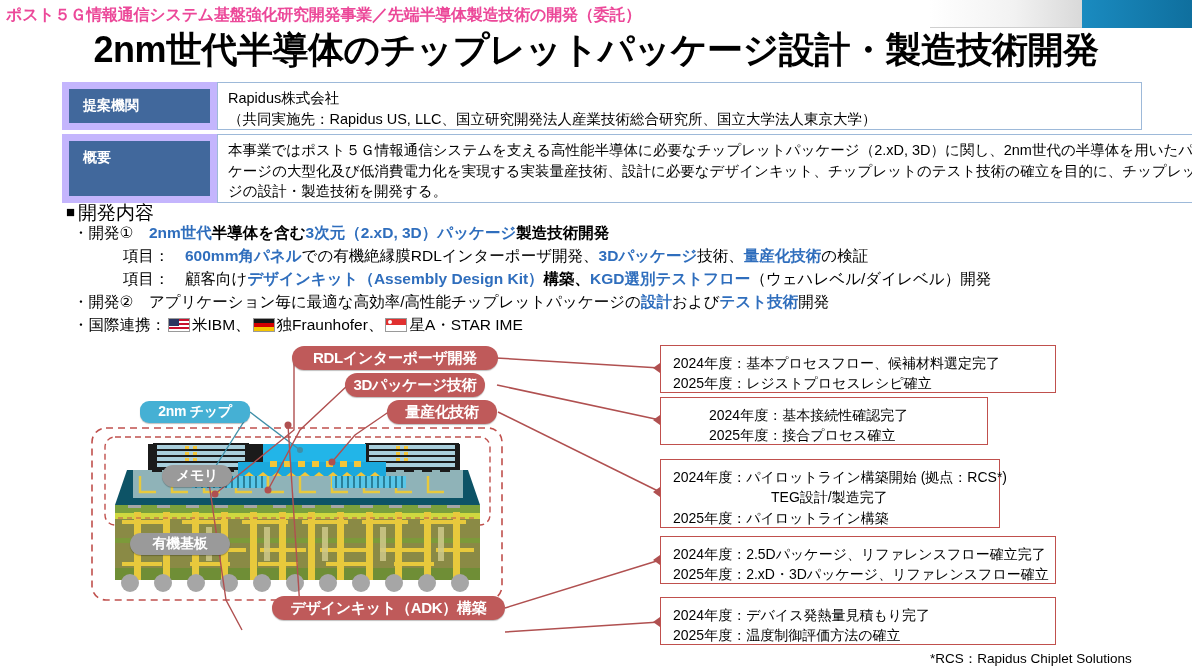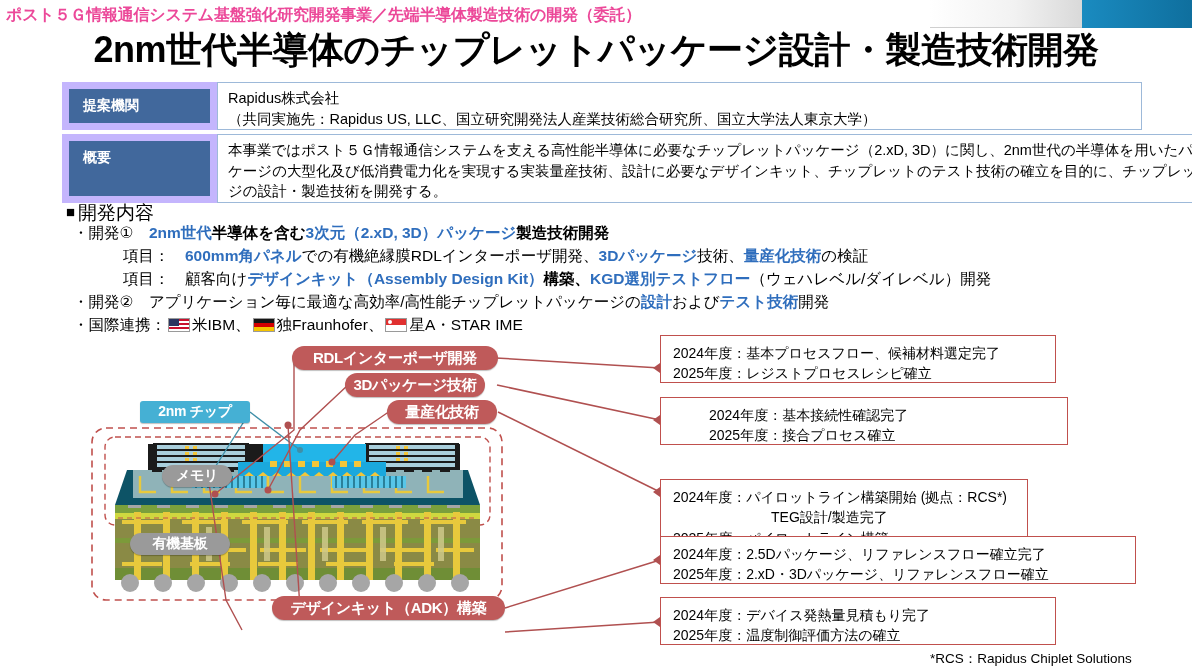--- a/index.html
+++ b/index.html
@@ -83,21 +83,21 @@
                     border-radius:50%; background:#fff; }
 
   .pill {
     position: absolute; border-radius: 14px; color: #fff;
     font-weight: 700; font-size: 15px; text-align: center;
     display: flex; align-items: center; justify-content: center;
     white-space: nowrap; letter-spacing: -0.3px;
     box-shadow: 0 1px 1px rgba(0,0,0,.25);
   }
   .pill-red { background: #bf5a5a; }
-  .pill-blue { background: #45b0d4; border-radius: 3px; font-size: 14px; }
+  .pill-blue { background: #45b0d4; border-radius: 9px; font-size: 14px; }
   .pill-grey {
     background: #9a9a9a; color: #fff; border-radius: 13px;
     font-weight: 700; font-size: 14px;
   }
 
   
   .callout {
     position: absolute; border: 1.6px solid #c0504d; background: #fff;
     padding: 7px 12px; font-size: 14px; color: #000; line-height: 1.45;
   }
@@ -429,37 +429,37 @@
   <div class="pill pill-blue" style="left:140px; top:401px; width:110px; height:22px;">
     <span>2nm チップ</span>
   </div>
   <div class="pill pill-grey" style="left:162px; top:447px; width:70px; height:22px;margin-top:18px;">
     <span>メモリ</span>
   </div>
   <div class="pill pill-grey" style="left:130px; top:533px; width:100px; height:22px;">
     <span>有機基板</span>
   </div>
 
-  <div class="callout" style="left:660px; top:335px; width:396px; height:48px;">
+  <div class="callout" style="left:660px; top:345px; width:396px; height:48px;">
     <div>2024年度：基本プロセスフロー、候補材料選定完了</div>
     <div>2025年度：レジストプロセスレシピ確立</div>
   </div>
 
-  <div class="callout" style="left:660px; top:397px; width:408px; height:48px;padding-left:48px;">
+  <div class="callout" style="left:660px; top:397px; width:328px; height:48px;padding-left:48px;">
     <div>2024年度：基本接続性確認完了</div>
     <div>2025年度：接合プロセス確立</div>
   </div>
 
-  <div class="callout" style="left:660px; top:459px; width:368px; height:69px;margin-top:20px;">
+  <div class="callout" style="left:660px; top:459px; width:340px; height:69px;">
     <div>2024年度：パイロットライン構築開始 (拠点：RCS*)</div>
     <div>　　　　　　　TEG設計/製造完了</div>
     <div>2025年度：パイロットライン構築</div>
   </div>
 
-  <div class="callout" style="left:660px; top:536px; width:476px; height:48px;">
+  <div class="callout" style="left:660px; top:536px; width:396px; height:48px;">
     <div>2024年度：2.5Dパッケージ、リファレンスフロー確立完了</div>
     <div>2025年度：2.xD・3Dパッケージ、リファレンスフロー確立</div>
   </div>
 
   <div class="callout" style="left:660px; top:597px; width:396px; height:48px;">
     <div>2024年度：デバイス発熱量見積もり完了</div>
     <div>2025年度：温度制御評価方法の確立</div>
   </div>
 
   <div class="footnote">*RCS：Rapidus Chiplet Solutions</div>

